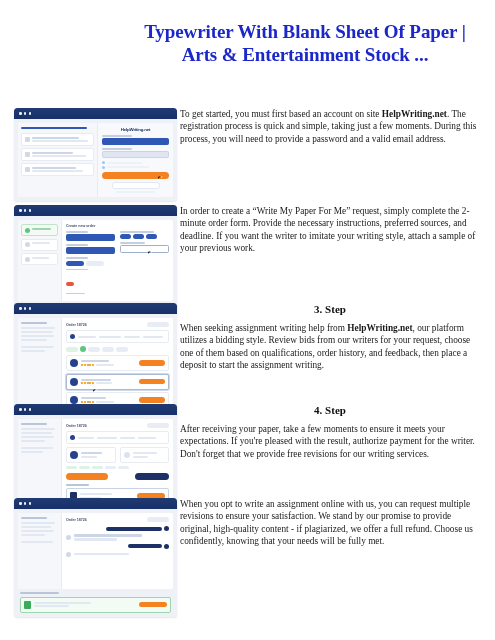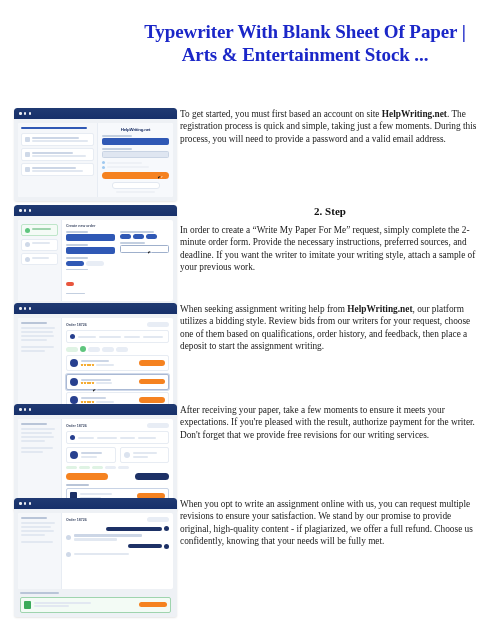--- a/index.html
+++ b/index.html
@@ -311,21 +311,20 @@
             </div>
           </div>
           <div class="row" style="justify-content:space-between;margin-top:4px;padding:0 2px;">
             <i class="bar dk" style="width:40px;height:3px;"></i>
             <span class="btn sm"></span>
           </div>
         </div>
       </div>
     </div>
     <div class="text-col">
-      <div class="step-head">2. Step</div>
       <p class="step-body"><span>In order to create a “Write My Paper For Me” request, simply complete the 2-minute order form. Provide the necessary instructions, preferred sources, and deadline. If you want the writer to imitate your writing style, attach a sample of your previous work.</span><b></b><span></span></p>
     </div>
   </div>
 
   <div class="step-row" style="top:303px;">
     <div class="shot-wrap">
       <div class="browser">
         <div class="chrome">
           <span class="dot"></span>
           <span class="dot"></span>
@@ -417,20 +416,21 @@
                   </span>
                 </span>
                 <span class="btn sm" style="width:26px"></span>
               </div>
             </div>
           </div>
         </div>
       </div>
     </div>
     <div class="text-col">
+      <div class="step-head">3. Step</div>
       <p class="step-body"><span>When seeking assignment writing help from </span><b>HelpWriting.net</b><span>, our platform utilizes a bidding style. Review bids from our writers for your request, choose one of them based on qualifications, order history, and feedback, then place a deposit to start the assignment writing.</span></p>
     </div>
   </div>
 
   <div class="step-row" style="top:404px;">
     <div class="shot-wrap">
       <div class="browser">
         <div class="chrome">
           <span class="dot"></span>
           <span class="dot"></span>
@@ -497,20 +497,21 @@
                   </span>
                 <span class="btn sm" style="width:28px"></span>
                 <span class="cursor" style="right:18px;bottom:-4px;"></span>
               </div>
             </div>
           </div>
         </div>
       </div>
     </div>
     <div class="text-col">
+      <div class="step-head">4. Step</div>
       <p class="step-body"><span>After receiving your paper, take a few moments to ensure it meets your expectations. If you're pleased with the result, authorize payment for the writer. Don't forget that we provide free revisions for our writing services.</span><b></b><span></span></p>
     </div>
   </div>
 
   <div class="step-row" style="top:498px;">
     <div class="shot-wrap">
       <div class="browser">
         <div class="chrome">
           <span class="dot"></span>
           <span class="dot"></span>

